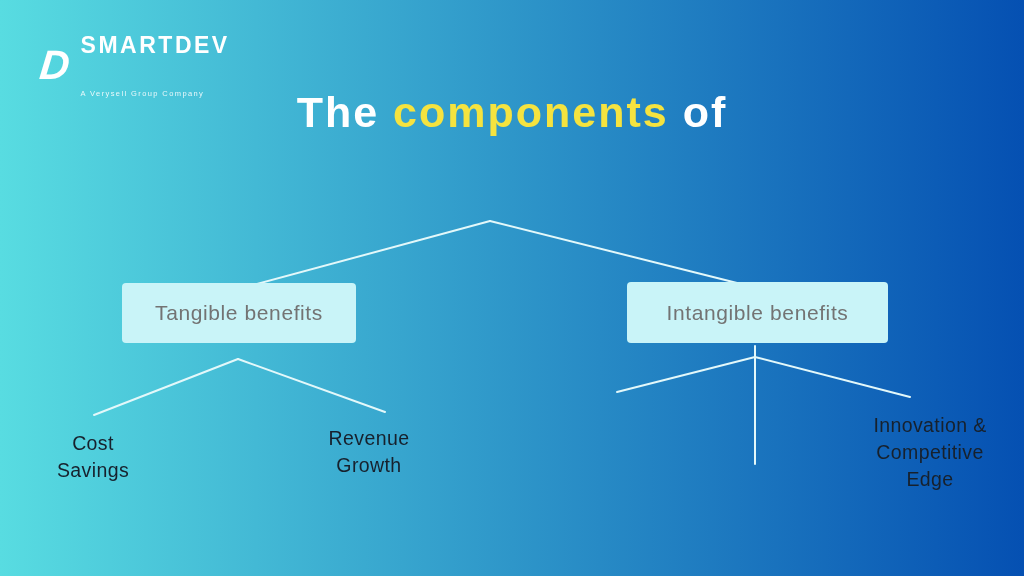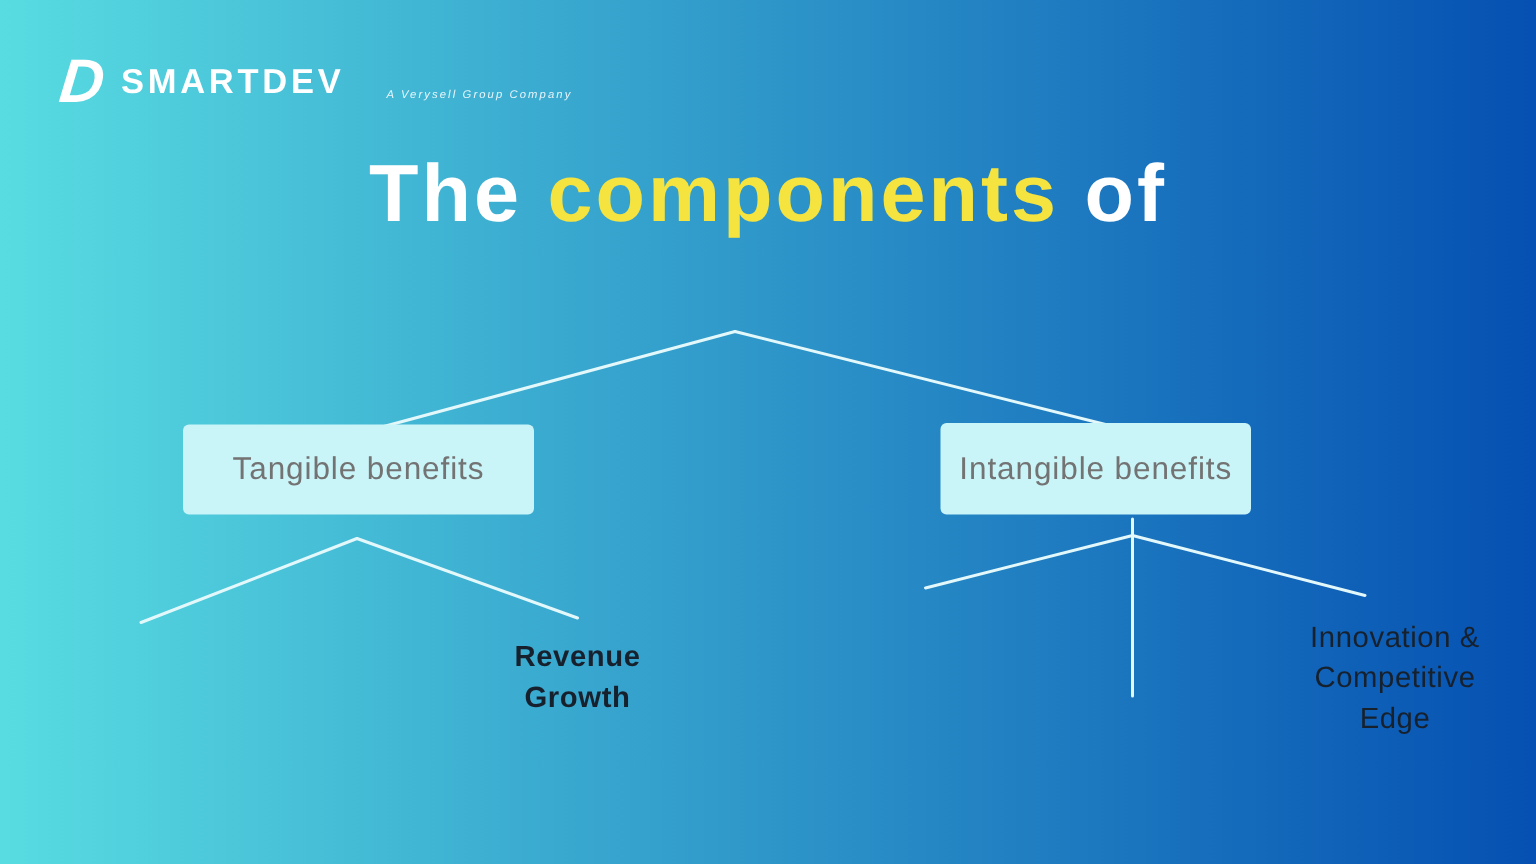--- a/index.html
+++ b/index.html
@@ -28,45 +28,44 @@
     color: #ffffff;
   }
   .brand-icon {
     font-style: italic;
     font-weight: 900;
     font-size: 41px;
     line-height: 44px;
     transform: skewX(-6deg);
     letter-spacing: 0;
   }
-  .brand-text { display: flex; flex-direction: row; align-items: flex-end; gap: 28px; }
+  .brand-text { display: flex; flex-direction: column; align-items: flex-start; gap: 28px; }
   .brand-name {
     font-weight: 700;
     font-size: 23px;
     letter-spacing: 2.5px;
     line-height: 26px;
   }
   .brand-tagline {
     margin-top: 3px;
     font-size: 7.5px;
-    font-style: italic;
     letter-spacing: 1.4px;
     color: rgba(255,255,255,0.88);
   }
 
   
   .title {
     position: absolute;
     left: 0;
-    top: 99px;
+    top: 82px;
     width: 100%;
     text-align: center;
     color: #ffffff;
     font-weight: 700;
-    font-size: 54px;
+    font-size: 43px;
     line-height: 61px;
     letter-spacing: 2px;
   }
   .title .hl { color: #F5E33F; }
 
   
   .lines {
     position: absolute;
     inset: 0;
     width: 1024px;
@@ -85,35 +84,35 @@
     background: #C9F4F8;
     border-radius: 4px;
     display: flex;
     align-items: center;
     justify-content: center;
     color: #737373;
     font-size: 21px;
     letter-spacing: 0.6px;
   }
   .box-tangible   { left: 122px; top: 283px; width: 234px; height: 60px; }
-  .box-intangible { left: 627px; top: 282px; width: 207px; height: 61px; }
+  .box-intangible { left: 627px; top: 282px; width: 261px; height: 61px; }
 
   
   .leaf {
     position: absolute;
     width: 170px;
     text-align: center;
     color: #17212D;
     font-size: 19.5px;
     line-height: 27px;
     letter-spacing: 0.4px;
     white-space: pre-line;
   }
   .leaf-cost        { left: 8px;   top: 430px; }
-  .leaf-revenue     { left: 300px; top: 425px; font-weight: bold; }
+  .leaf-revenue     { left: 284px; top: 425px; }
   .leaf-operational { left: 531px; top: 413px; }
   .leaf-customer    { left: 679px; top: 482px; }
   .leaf-innovation  { left: 845px; top: 412px; }
 </style>
 </head>
 <body>
 
 <div class="canvas">
 
   <div class="brand">
@@ -136,19 +135,21 @@
     <line x1="238" y1="359" x2="94" y2="415"></line>
     <line x1="238" y1="359" x2="385" y2="412"></line>
     <line x1="755" y1="357" x2="617" y2="392"></line>
     <line x1="755" y1="346" x2="755" y2="464"></line>
     <line x1="755" y1="357" x2="910" y2="397"></line>
   </svg>
 
   <div class="node-box box-tangible">Tangible benefits</div>
   <div class="node-box box-intangible">Intangible benefits</div>
 
+  <div class="leaf leaf-cost">Cost
+Savings</div>
   <div class="leaf leaf-revenue">Revenue
 Growth</div>
   <div class="leaf leaf-innovation">Innovation &amp;
 Competitive
 Edge</div>
 
 </div>
 
 </body></html>

